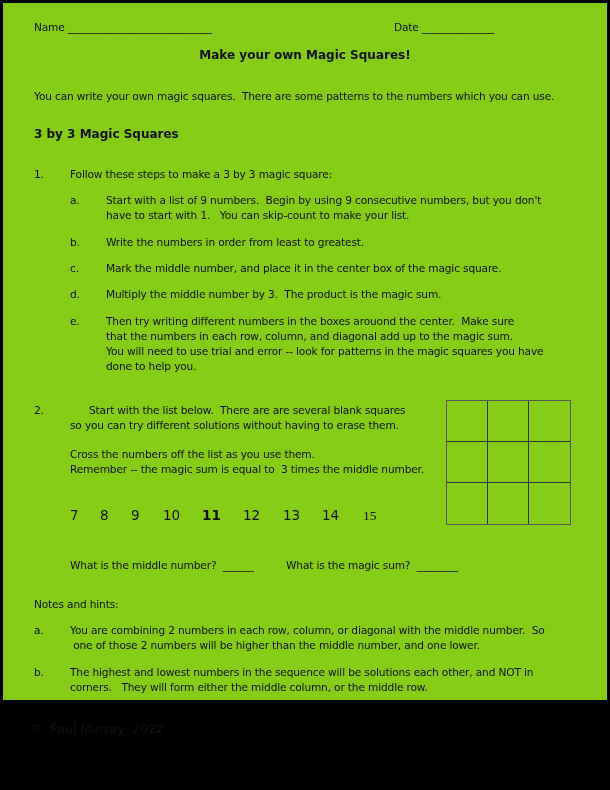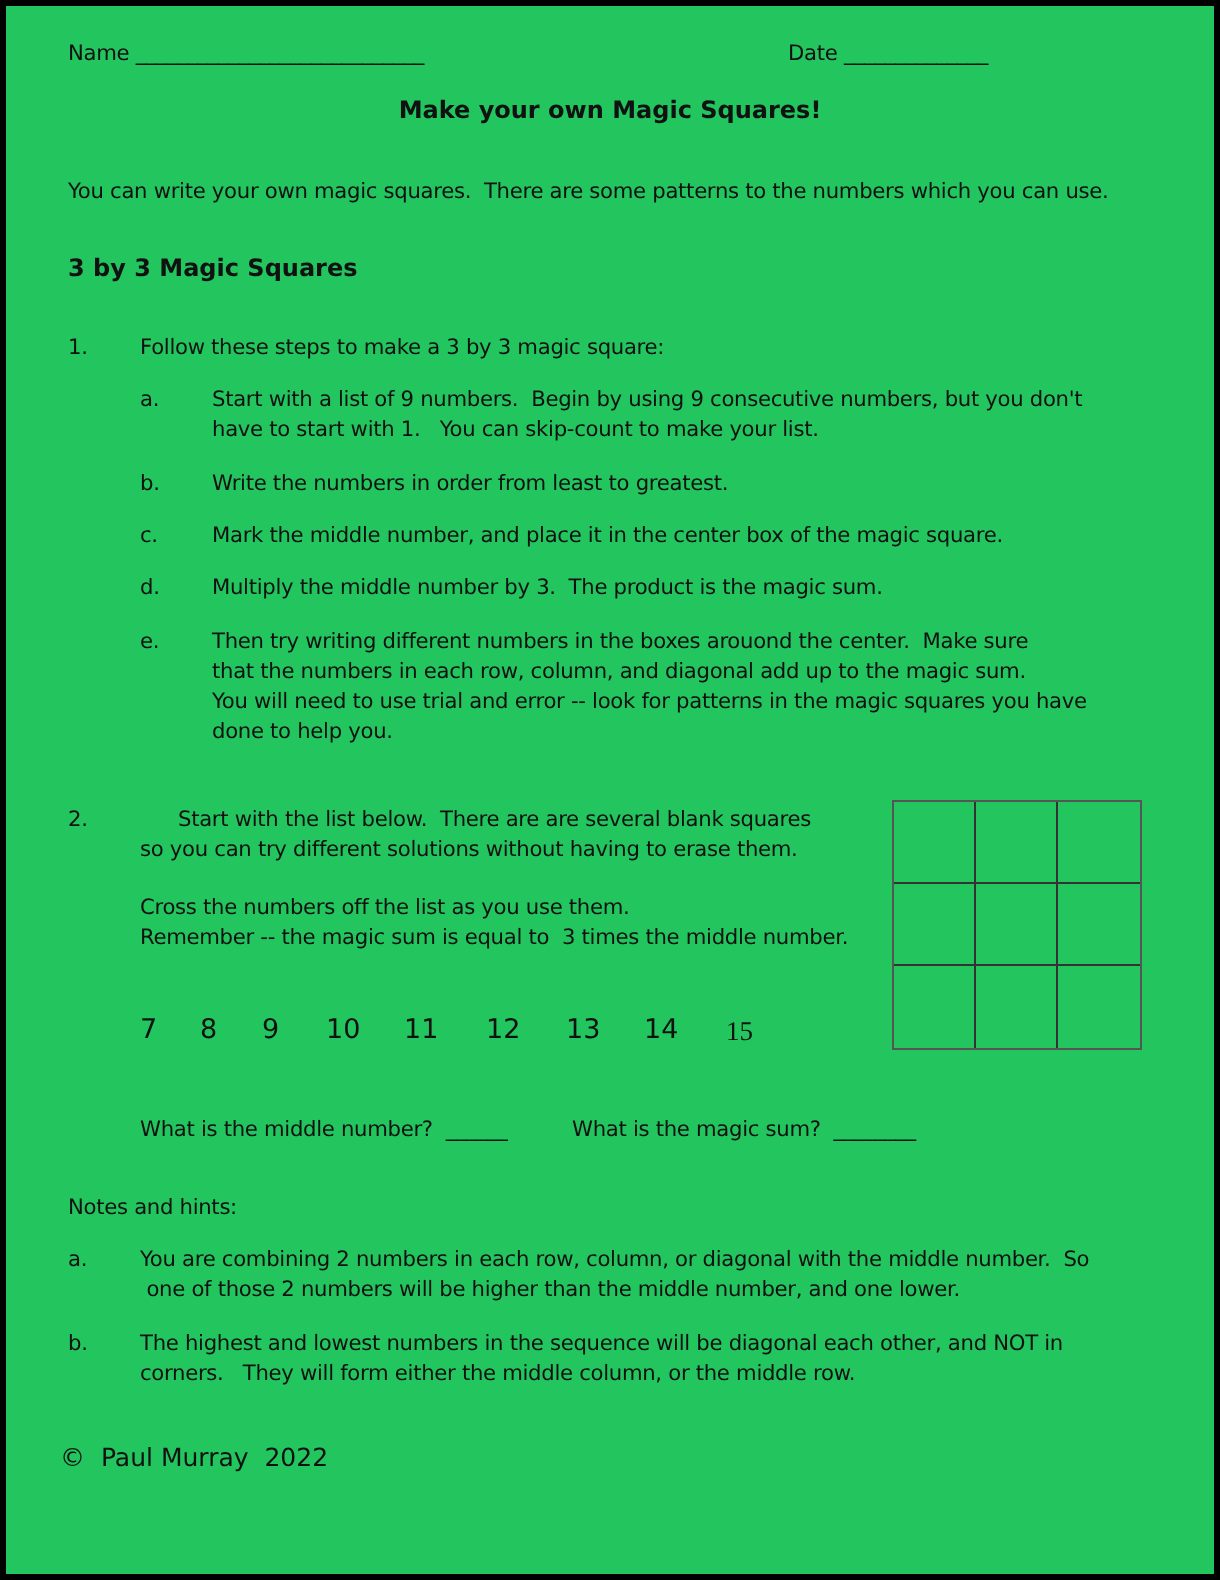--- a/index.html
+++ b/index.html
@@ -1,18 +1,18 @@
 <!DOCTYPE html>
 <html><head>
   <meta charset="utf-8">
   <style>
     html, body { margin: 0; padding: 0; background: #000; }
     body { width: 610px; height: 790px; position: relative; overflow: hidden;
            font-family: "DejaVu Sans", sans-serif; color: #111; }
-    .page { position: absolute; left: 3px; top: 3px; width: 604px; height: 784px; background: #22c55e; }
+    .page { position: absolute; left: 3px; top: 3px; width: 604px; height: 697px; background: #84cc16; }
     .t { position: absolute; white-space: pre; font-size: 10.6px; line-height: 15px; letter-spacing: -0.15px; }
     .title { font-weight: bold; font-size: 12px; letter-spacing: 0; }
     .h2 { font-weight: bold; font-size: 12px; letter-spacing: 0; }
     .num { font-size: 13.5px; letter-spacing: 0; }
     .grid { position: absolute; left: 443px; top: 397px; width: 125px; height: 125px;
             display: grid; grid-template-columns: repeat(3, 1fr); grid-template-rows: repeat(3, 1fr);
             border: 1px solid #555; box-sizing: border-box; }
     .cell { border-right: 1px solid #333; border-bottom: 1px solid #333; }
     .cell:nth-child(3n) { border-right: none; }
     .cell:nth-child(n+7) { border-bottom: none; }
@@ -56,21 +56,21 @@
   <div class="t" style="left:31px;top:400px;">2.</div>
   <div class="t" style="left:62px;top:400px;margin-left:24px;">Start with the list below.  There are are several blank squares</div>
   <div class="t" style="left:67px;top:415px;">so you can try different solutions without having to erase them.</div>
   <div class="t" style="left:67px;top:444px;">Cross the numbers off the list as you use them.</div>
   <div class="t" style="left:67px;top:459px;">Remember -- the magic sum is equal to  3 times the middle number.</div>
 
   <div class="t num" style="left:67px;top:505px;">7</div>
   <div class="t num" style="left:97px;top:505px;">8</div>
   <div class="t num" style="left:128px;top:505px;">9</div>
   <div class="t num" style="left:160px;top:505px;">10</div>
-  <div class="t num" style="left:199px;top:505px;">11</div>
+  <div class="t num" style="left:199px;top:505px;font-weight:bold;">11</div>
   <div class="t num" style="left:240px;top:505px;">12</div>
   <div class="t num" style="left:280px;top:505px;">13</div>
   <div class="t num" style="left:319px;top:505px;">14</div>
   <div class="t num" style="left:360px;top:505px;font-family:Liberation Serif, serif;">15</div>
 
   <div class="grid">
     <div class="cell"></div>
     <div class="cell"></div>
     <div class="cell"></div>
     <div class="cell"></div>
@@ -84,18 +84,18 @@
   <div class="t" style="left:67px;top:555px;">What is the middle number?  ______</div>
   <div class="t" style="left:283px;top:555px;">What is the magic sum?  ________</div>
 
   <div class="t" style="left:31px;top:594px;">Notes and hints:</div>
 
   <div class="t" style="left:31px;top:620px;">a.</div>
   <div class="t" style="left:67px;top:620px;text-align:right;">You are combining 2 numbers in each row, column, or diagonal with the middle number.  So</div>
   <div class="t" style="left:67px;top:635px;"> one of those 2 numbers will be higher than the middle number, and one lower.</div>
 
   <div class="t" style="left:31px;top:662px;">b.</div>
-  <div class="t" style="left:67px;top:662px;">The highest and lowest numbers in the sequence will be diagonal each other, and NOT in</div>
+  <div class="t" style="left:67px;top:662px;">The highest and lowest numbers in the sequence will be solutions each other, and NOT in</div>
   <div class="t" style="left:67px;top:677px;">corners.   They will form either the middle column, or the middle row.</div>
 
   <div class="t" style="left:27px;top:718px;font-size:12.5px;letter-spacing:0;">©  Paul Murray  2022</div>
 
 </div>
 
 </body></html>

